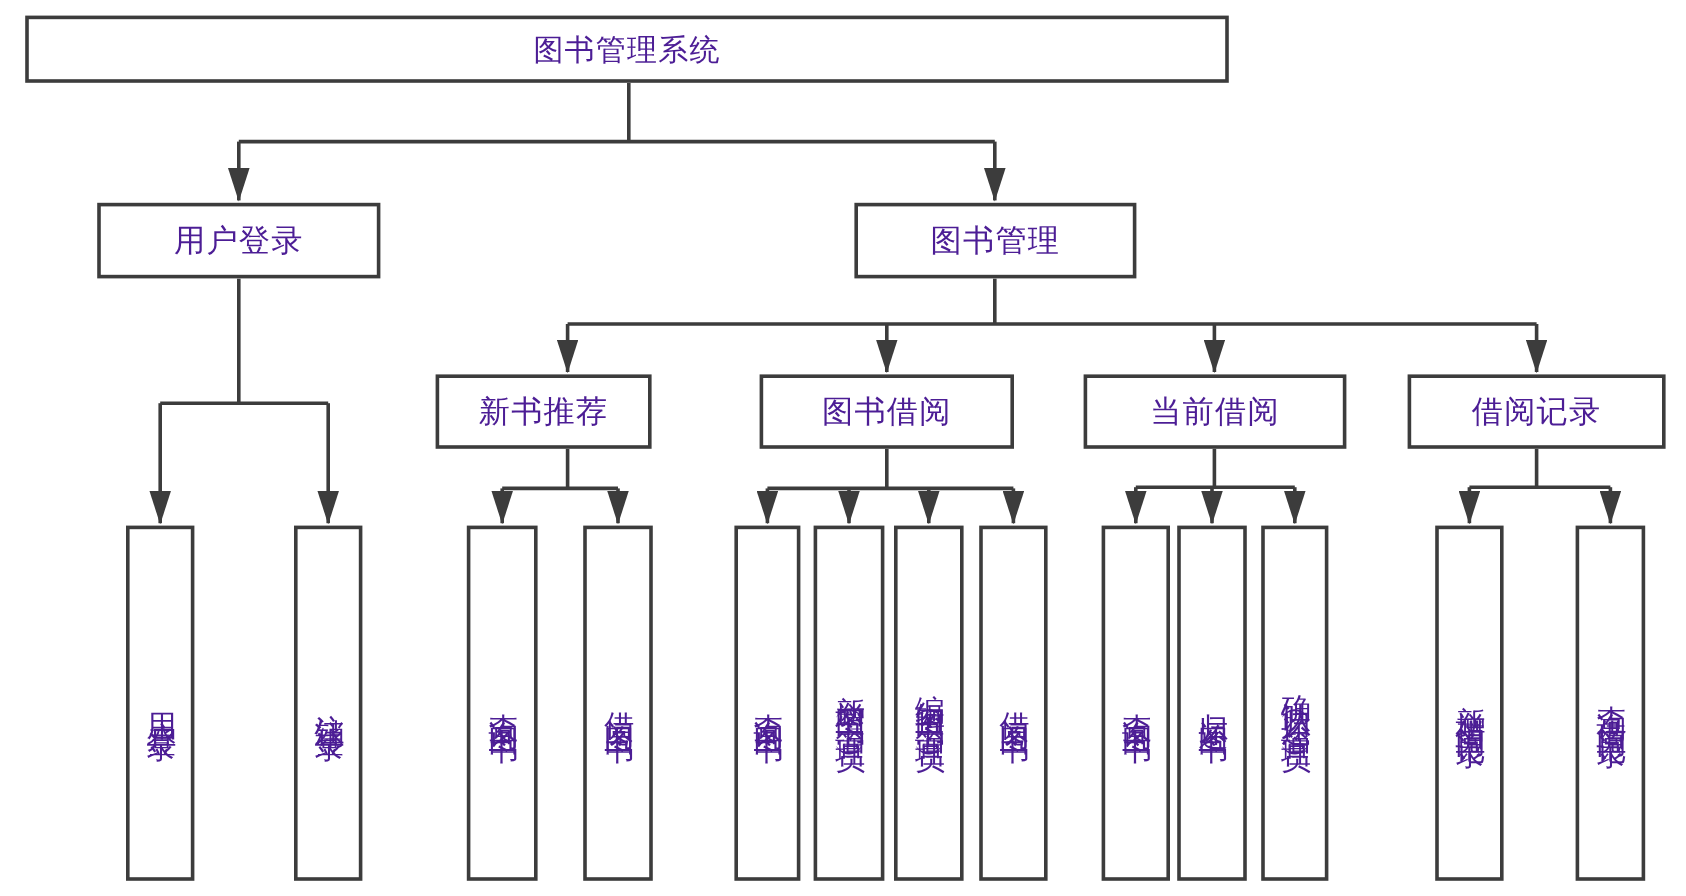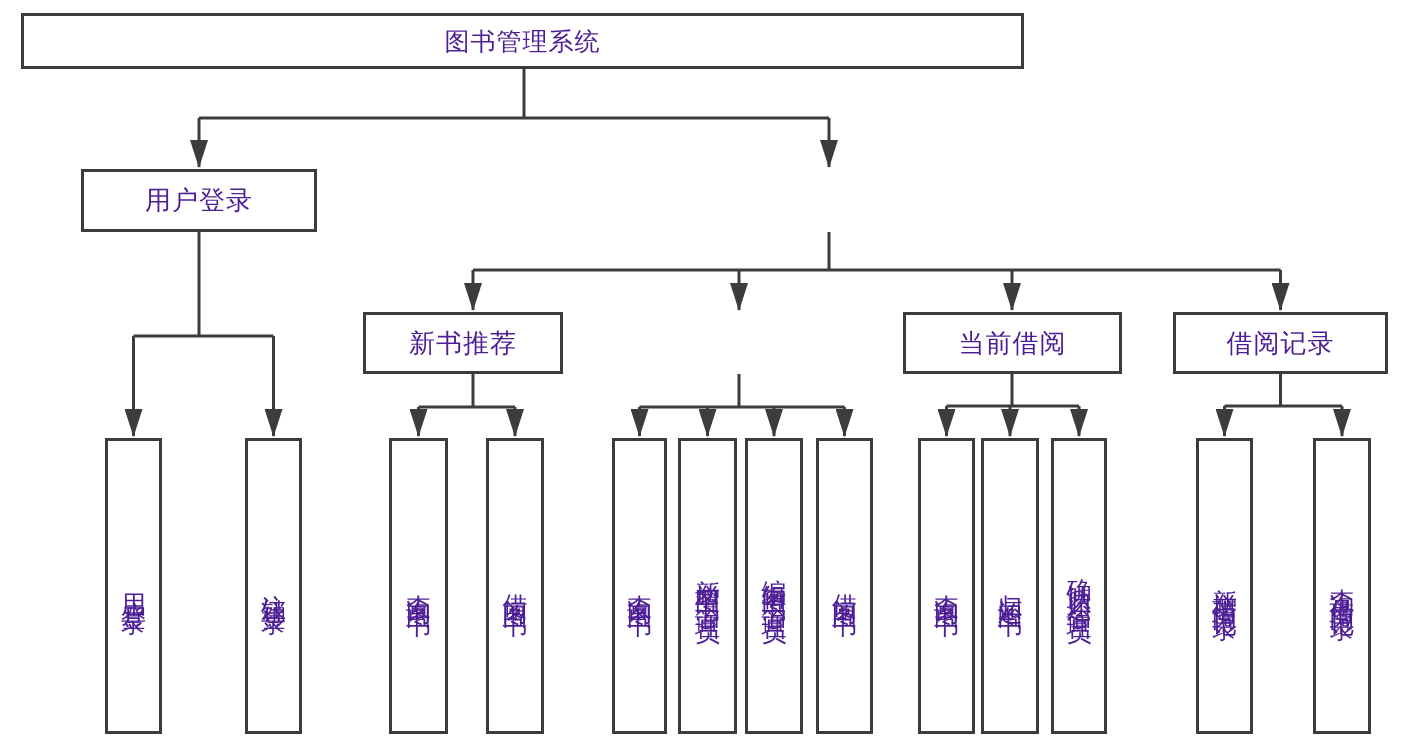--- a/index.html
+++ b/index.html
@@ -30,21 +30,21 @@
     color: #4c1d95;
     font-size: 26px;
     letter-spacing: 1px;
     white-space: nowrap;
   }
   .root { left: 21px;  top: 13px;  width: 1003px; height: 56px; }
   .root .lbl { font-size: 25px; }
   .l2a  { left: 81px;  top: 169px; width: 236px; height: 63px; }
   .l2b  { left: 712px; top: 169px; width: 235px; height: 63px; }
   .l3   { top: 312px; height: 62px; }
-  .l3a  { left: 363px;  width: 200px; }
+  .l3a  { left: 363px;  width: 180px; }
   .l3b  { left: 633px;  width: 212px; }
   .l3c  { left: 903px;  width: 219px; align-items: center; }
   .l3d  { left: 1173px; width: 215px; }
   .leaf { top: 438px; height: 296px; }
   .leaf .lbl {
     writing-mode: vertical-rl;
     text-orientation: mixed;
     font-size: 25px;
     letter-spacing: 6px;
     line-height: 1;
@@ -130,24 +130,30 @@
     </g>
   </svg>
 
   <div class="node root">
     <span class="lbl">图书管理系统</span>
   </div>
 
   <div class="node l2a">
     <span class="lbl">用户登录</span>
   </div>
+  <div class="node l2b">
+    <span class="lbl">图书管理</span>
+  </div>
 
   <div class="node l3 l3a">
     <span class="lbl">新书推荐</span>
   </div>
+  <div class="node l3 l3b">
+    <span class="lbl">图书借阅</span>
+  </div>
   <div class="node l3 l3c">
     <span class="lbl">当前借阅</span>
   </div>
   <div class="node l3 l3d">
     <span class="lbl">借阅记录</span>
   </div>
 
   <div class="node leaf a1">
     <span class="lbl">用户登录</span>
   </div>

